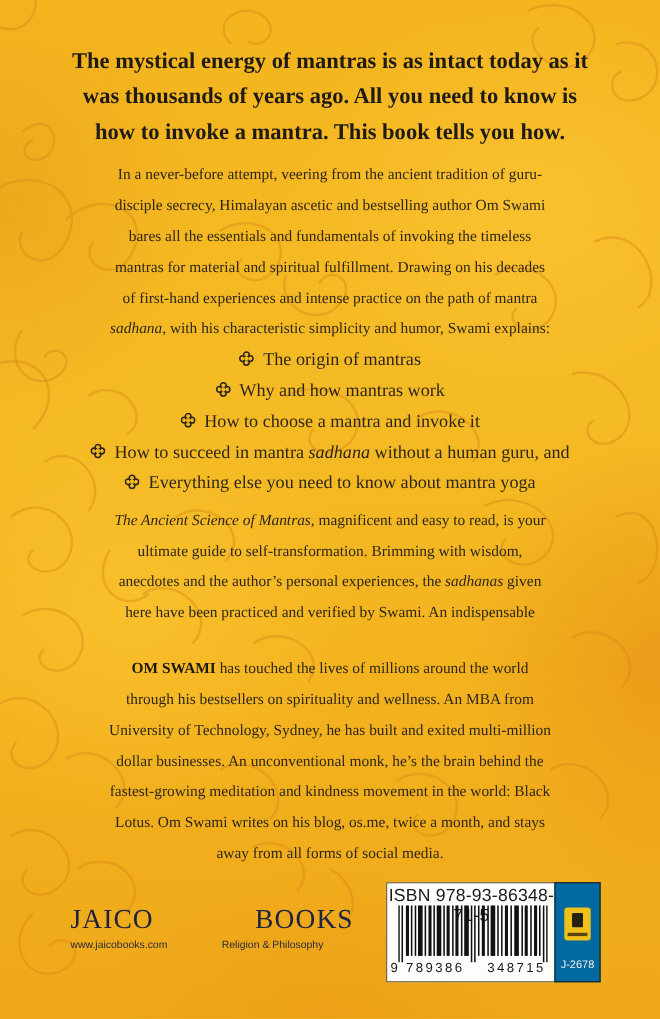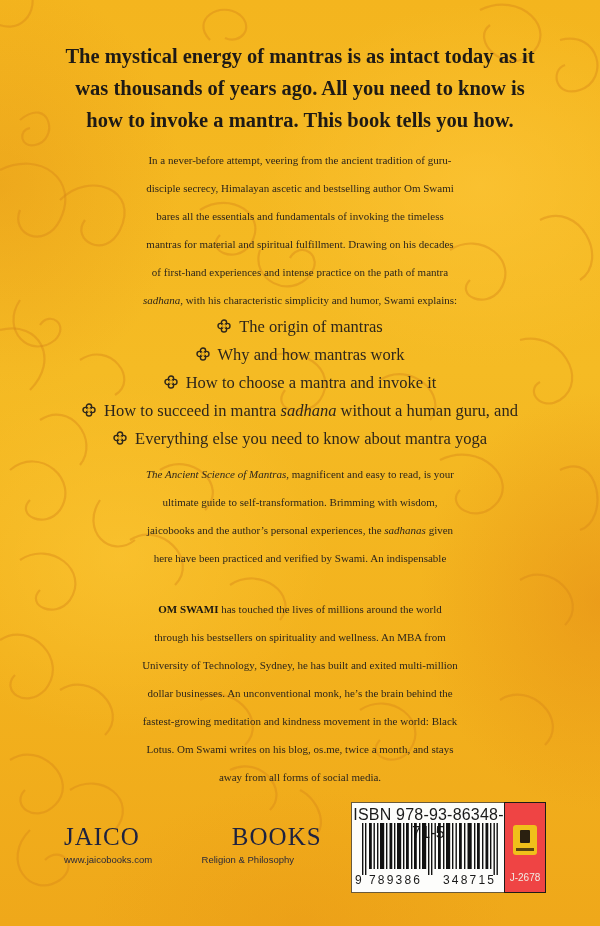--- a/index.html
+++ b/index.html
@@ -45,21 +45,21 @@
     text-align: center;
     font-weight: bold;
     font-size: 20.5px;
     line-height: 32px;
     color: #1e1a16;
   }
   .para {
     position: absolute;
     left: 40px; width: 520px;
     text-align: center;
-    font-size: 11px;
+    font-size: 14px;
     line-height: 28px;
     color: #2e261b;
   }
   .para .line { display: block; white-space: nowrap; }
   .intro { top: 146px; }
   .bullets {
     position: absolute;
     left: 0; width: 600px;
     top: 313px;
     text-align: center;
@@ -145,21 +145,21 @@
     display: flex;
     letter-spacing: 2.2px;
   }
   .barcode-digits .first { width: 12px; }
   .barcode-digits .grp1 { width: 70px; padding-left: 2px; }
   .barcode-digits .grp2 { padding-left: 4px; }
   .code-panel {
     position: absolute;
     left: 504px; top: 802px;
     width: 40px; height: 89px;
-    background: #ef4444;
+    background: #0369a1;
     border: 1px solid #1f1b18;
   }
   .ebook-badge {
     position: absolute;
     left: 8px; top: 22px;
     width: 24px; height: 30px;
     background: #f0c01a;
     border-radius: 3px;
   }
   .ebook-badge .inner {
@@ -303,21 +303,21 @@
             <circle cx="10.4" cy="7" r="2.6"></circle>
           </g>
           <rect x="5.3" y="5.3" width="3.4" height="3.4" fill="#f4b51e"></rect>
         </svg><span>Everything else you need to know about mantra yoga</span>
     </span>
   </div>
 
   <div class="para desc">
     <span class="line"><i>The Ancient Science of Mantras</i><span>, magnificent and easy to read, is your</span></span>
     <span class="line">ultimate guide to self-transformation. Brimming with wisdom,</span>
-    <span class="line"><span>jaicobooks and the author’s personal experiences, the </span><i>sadhanas</i><span> given</span></span>
+    <span class="line"><span>anecdotes and the author’s personal experiences, the </span><i>sadhanas</i><span> given</span></span>
     <span class="line">here have been practiced and verified by Swami. An indispensable</span>
   </div>
 
   <div class="para bio">
     <span class="line"><b>OM SWAMI</b><span> has touched the lives of millions around the world</span></span>
     <span class="line">through his bestsellers on spirituality and wellness. An MBA from</span>
     <span class="line">University of Technology, Sydney, he has built and exited multi-million</span>
     <span class="line">dollar businesses. An unconventional monk, he’s the brain behind the</span>
     <span class="line">fastest-growing meditation and kindness movement in the world: Black</span>
     <span class="line">Lotus. Om Swami writes on his blog, os.me, twice a month, and stays</span>

